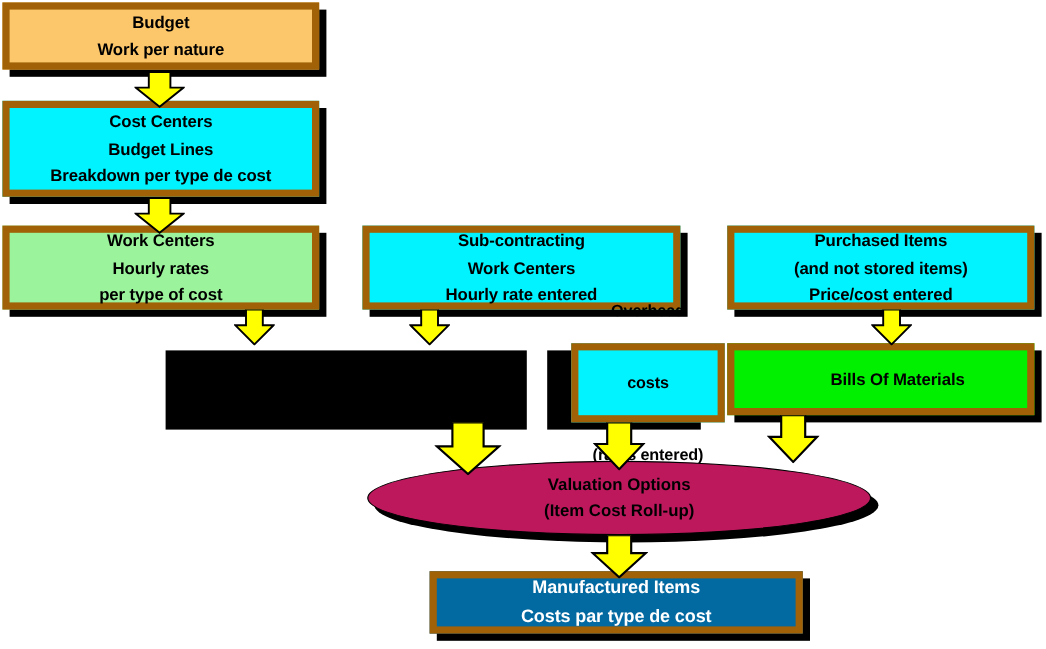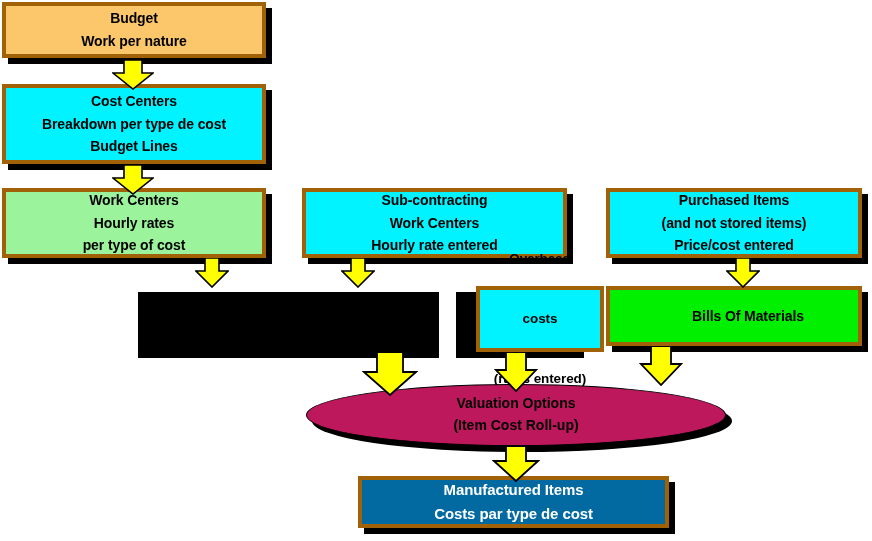--- a/index.html
+++ b/index.html
@@ -15,21 +15,21 @@
     position: relative;
     width: 872px;
     height: 541px;
     background: #ffffff;
     overflow: hidden;
   }
   
   .node {
     position: absolute;
     box-sizing: border-box;
-    border: 4px solid #a16207;
+    border: 6px solid #a16207;
     display: flex;
     flex-direction: column;
     align-items: center;
     justify-content: center;
     text-align: center;
     color: #000000;
     font-weight: bold;
     font-size: 14px;
     line-height: 1.62;
     letter-spacing: -0.1px;
@@ -95,22 +95,22 @@
 
   <div class="arrow" style="left:112px; top:60px;">
     <svg width="42" height="30" viewBox="0 0 42 30">
       <polygon points="12,0 30,0 30,13 41,13 21,29 1,13 12,13" fill="#ffff00" stroke="#000000" stroke-width="1.6"></polygon>
     </svg>
   </div>
 
   <div class="shadow" style="left:8px; top:90px; width:264px; height:80px;"></div>
   <div class="node c-cyan" style="left:2px; top:84px; width:264px; height:80px;">
     <span class="ln">Cost Centers</span>
+    <span class="ln">Budget Lines</span>
     <span class="ln">Breakdown per type de cost</span>
-    <span class="ln">Budget Lines</span>
   </div>
 
   <div class="arrow" style="left:112px; top:165px;">
     <svg width="42" height="30" viewBox="0 0 42 30">
       <polygon points="12,0 30,0 30,13 41,13 21,29 1,13 12,13" fill="#ffff00" stroke="#000000" stroke-width="1.6"></polygon>
     </svg>
   </div>
 
   <div class="shadow" style="left:8px; top:194px; width:264px; height:70px;"></div>
   <div class="node c-ltgreen" style="left:2px; top:188px; width:264px; height:70px;">

